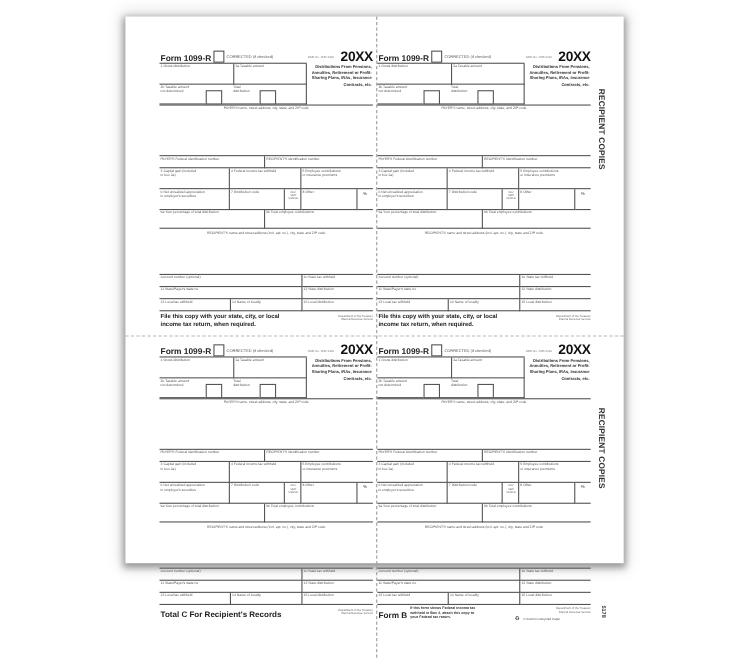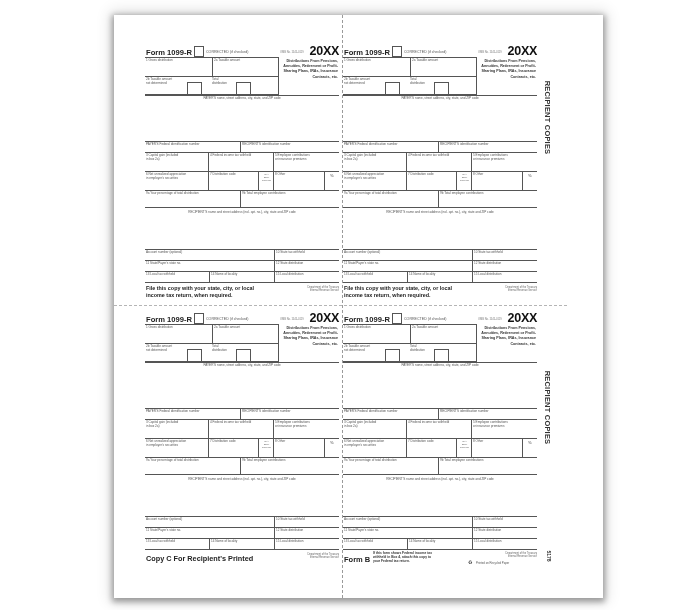--- a/index.html
+++ b/index.html
@@ -1,19 +1,19 @@
 <!DOCTYPE html>
 <html><head>
 <meta charset="utf-8">
 <style>
   html, body { margin:0; padding:0; }
   body { width:680px; height:610px; background:#ffffff; position:relative; overflow:hidden;
          font-family: "Liberation Sans", sans-serif; color:#222; }
-  .page { position:absolute; left:114px; top:15px; width:453px; height:583px; background:#fff;
-          box-shadow: 0 2px 6px 2px rgba(0,0,0,0.35), 0 0 14px 4px rgba(0,0,0,0.12); padding-left: 36px; }
+  .page { position:absolute; left:114px; top:15px; width:453px; height:497px; background:#fff;
+          box-shadow: 0 2px 6px 2px rgba(0,0,0,0.35), 0 0 14px 4px rgba(0,0,0,0.12); }
   .vperf { position:absolute; left:228px; top:0; height:583px; border-left:1px dashed #9a9a9a; }
   .hperf { position:absolute; left:0; top:290px; width:453px; border-top:1px dashed #b5b5b5; }
   .strip-label { position:absolute; width:140px; text-align:center; font-size:7.5px; font-weight:bold;
                  color:#333; transform: rotate(90deg); transform-origin: center center; letter-spacing:0.2px; }
   .code-label { position:absolute; font-size:5px; font-weight:bold; color:#333; transform:rotate(90deg); }
 
   .form { position:absolute; width:194px; height:256px; }
   .f-head { position:absolute; left:0; top:0; width:194px; height:12px; }
   .f-title { position:absolute; left:1px; top:2px; font-size:7.6px; font-weight:bold; color:#222; white-space:nowrap; }
   .f-check { position:absolute; left:49px; top:0; width:8px; height:9px; border:1px solid #555; background:#fff; }
@@ -333,21 +333,21 @@
     <span class="lbl">13 Local tax withheld</span>
   </div>
   <div class="cell" style="left:65px; top:226px; width:65px; height:11px;">
     <span class="lbl">14 Name of locality</span>
   </div>
   <div class="cell nr" style="left:130px; top:226px; width:64px; height:11px;">
     <span class="lbl">15 Local distribution</span>
   </div>
 
   <div class="foot-slot">
-  <div class="copy-c" style="left:1px; top:241px;">Copy C For Recipient's Printed</div>
+  <div class="copy-c" style="left:1px; top:241px;">Total C For Recipient's Records</div>
   <div class="foot-small" style="left:140px; top:240px; width:54px;"><span>Department of the Treasury</span><br><span>Internal Revenue Service</span></div>
 </div>
 </div>
   <div id="form-br" class="form" style="left:229px; top:298px;">
   <div class="f-head">
     <span class="f-title">Form 1099-R</span>
     <span class="f-check"></span>
     <span class="f-corr">CORRECTED (if checked)</span>
     <span class="f-omb">OMB No. 1545-0119</span>
     <span class="f-year">20XX</span>

